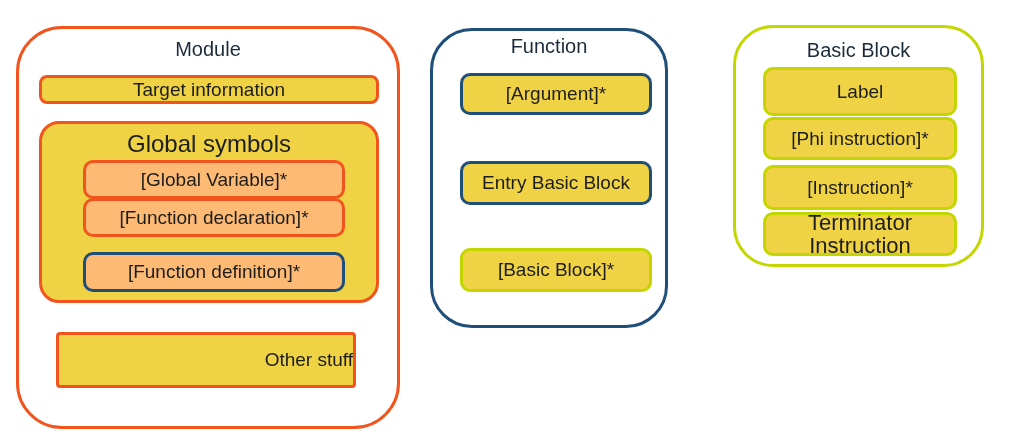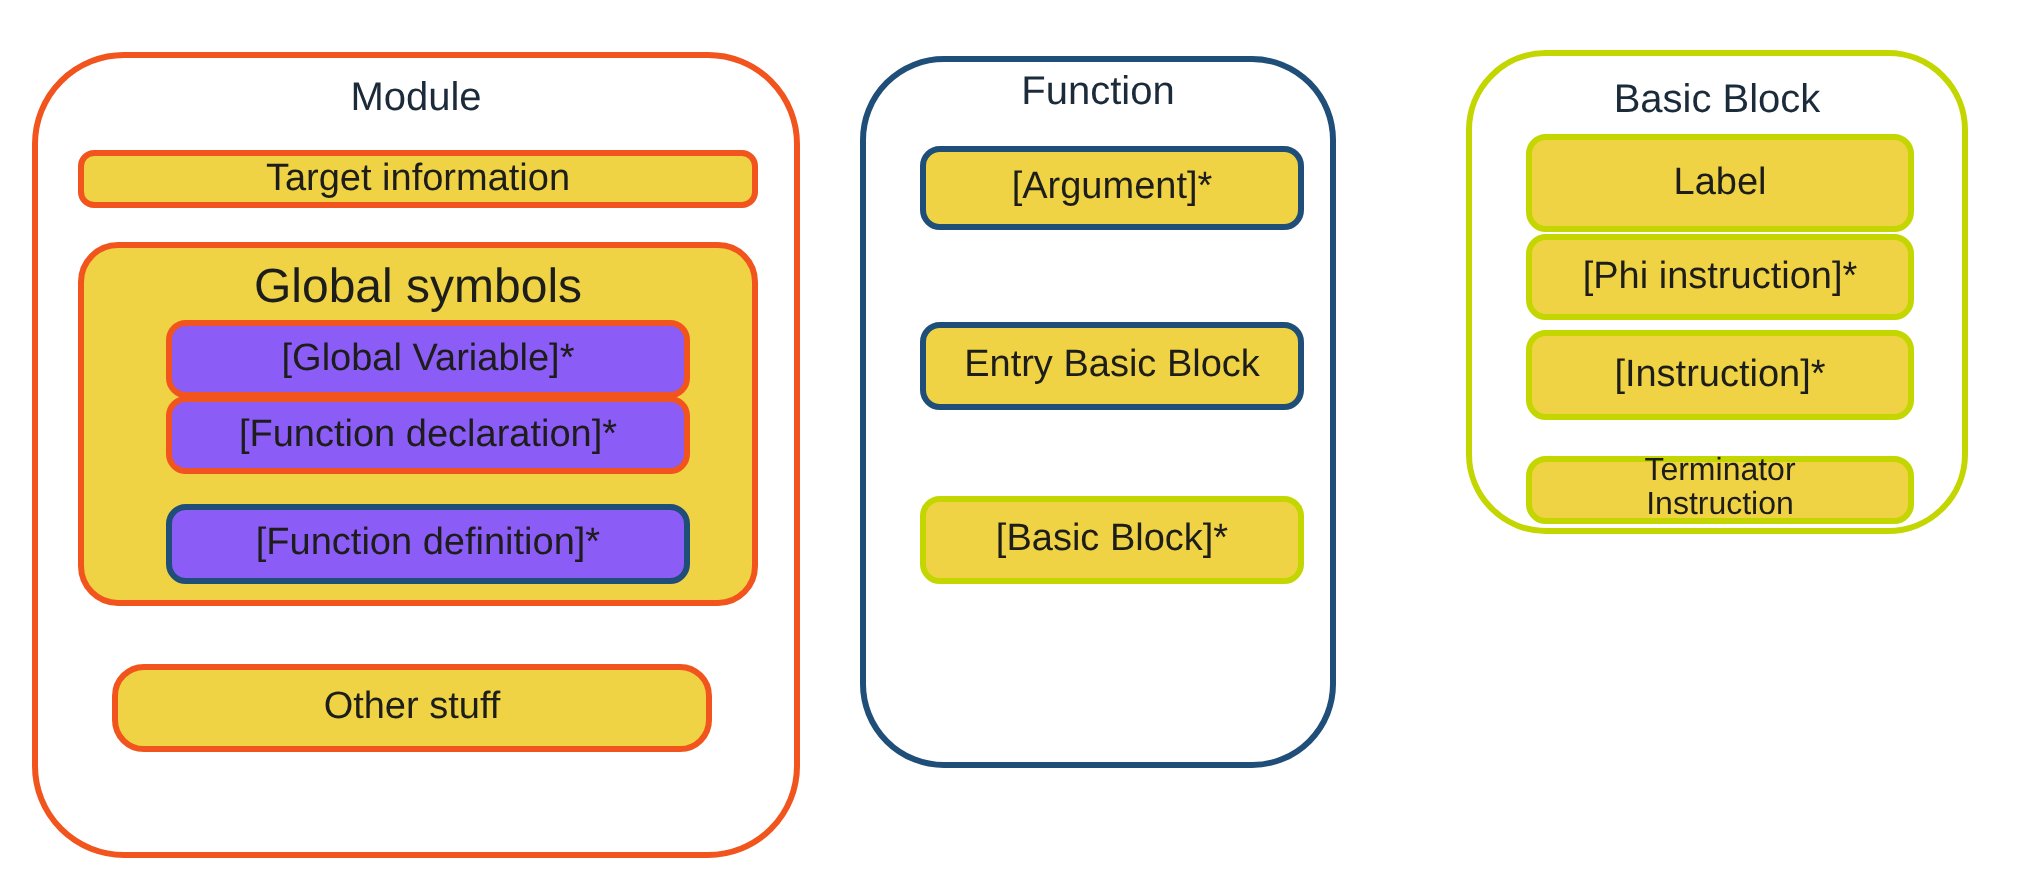--- a/index.html
+++ b/index.html
@@ -10,59 +10,59 @@
     --text:#1D1D1B;
     --title:#1C2B3A;
   }
   html,body{margin:0;padding:0;background:#fff;}
   .canvas{
     position:relative;width:1010px;height:437px;background:#ffffff;overflow:hidden;
     font-family:"Liberation Sans",sans-serif;
   }
   .group{position:absolute;box-sizing:border-box;background:#fff;}
   .group-module{left:16px;top:26px;width:384px;height:403px;border:3px solid var(--orange);border-radius:46px;}
-  .group-function{left:430px;top:28px;width:238px;height:356px;border:3px solid var(--navy);border-radius:42px;}
+  .group-function{left:430px;top:28px;width:238px;height:300px;border:3px solid var(--navy);border-radius:42px;}
   .group-bblock{left:733px;top:25px;width:251px;height:242px;border:3px solid var(--green);border-radius:40px;padding-left:48px;}
   .group-title{
     position:absolute;left:0;right:0;text-align:center;
     font-size:20px;color:var(--title);font-weight:400;
   }
   .box{
     position:absolute;box-sizing:border-box;
     display:flex;align-items:center;justify-content:center;text-align:center;
     font-size:19px;color:var(--text);border-radius:10px;line-height:1.05;
   }
   .fill-yellow{background:var(--yellow);}
-  .fill-white{background:#8b5cf6;}
+  .fill-white{background:#fdba74;}
   .b-orange{border:3px solid var(--orange);}
   .b-navy{border:3px solid var(--navy);}
   .b-green{border:3px solid var(--green);}
 
   
   .m-target{left:20px;top:46px;width:340px;height:29px;border-radius:8px;}
   .m-globals{left:20px;top:92px;width:340px;height:182px;border-radius:20px;display:block;}
   .m-globals .group-title{top:7px;font-size:24px;color:var(--text);}
   .gs-item{left:41px;width:262px;height:39px;}
   .gs-item-1{top:36px;}
   .gs-item-2{top:74px;}
   .gs-item-3{top:128px;height:40px;}
-  .m-other{left:37px;top:303px;width:300px;height:44px;border-radius:16px;}
+  .m-other{left:37px;top:303px;width:300px;height:56px;border-radius:4px;justify-content:flex-end;}
 
   
   .f-item{left:27px;width:192px;}
   .f-arg{top:42px;height:42px;}
   .f-entry{top:130px;height:44px;}
   .f-bb{top:217px;height:44px;}
 
   
   .bb-item{left:27px;width:194px;}
   .bb-label{top:39px;height:49px;}
   .bb-phi{top:89px;height:43px;}
   .bb-instr{top:137px;height:45px;}
-  .bb-term{top:200px;height:34px;font-size:16px;}
+  .bb-term{top:184px;height:44px;font-size:22px;}
   .bb-term .wrap{max-width:125px;}
 </style>
 </head>
 <body>
 
 <div class="canvas">
 
   <div class="group group-module">
     <div class="group-title" style="top:9px;">Module</div>
 

